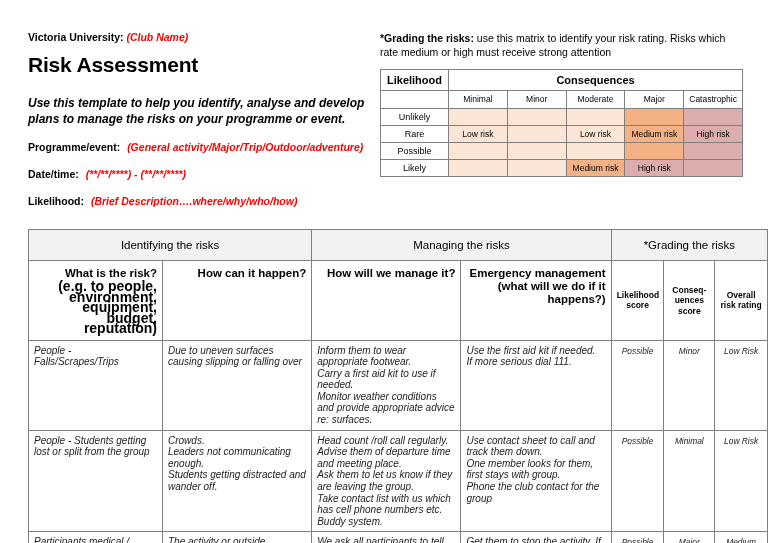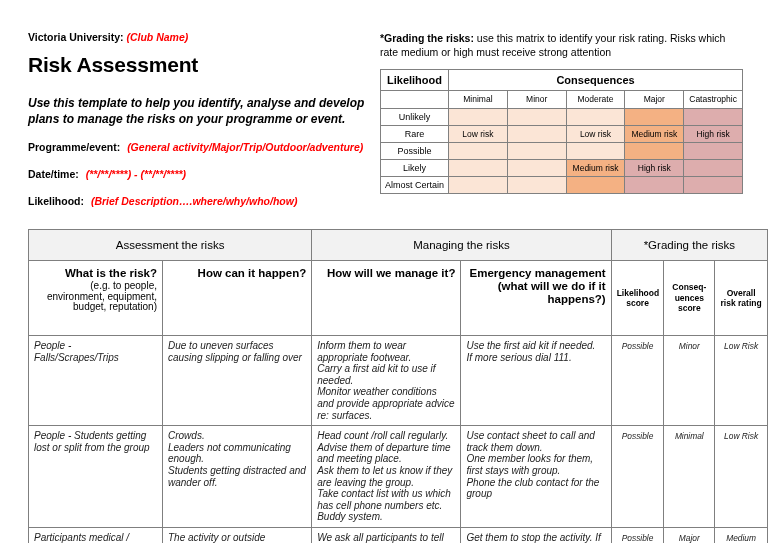--- a/index.html
+++ b/index.html
@@ -167,22 +167,22 @@
   }
   table.main th.sub.center {
     text-align: center;
     vertical-align: middle;
     font-size: 8.5px;
     line-height: 10.5px;
     font-weight: bold;
   }
   table.main th.sub .hint {
     display: block;
-    font-weight: normal;
-    font-size: 10px;
+    font-weight: bold;
+    font-size: 14px;
     line-height: 10.5px;
     margin-top: 1px;
   }
   table.main td.body {
     font-style: italic;
     font-size: 10px;
     line-height: 11.6px;
     color: #222;
   }
   table.main td.score {
@@ -292,46 +292,38 @@
               <td class="cell" style="background: rgb(221, 173, 173);"></td>
             </tr>
             <tr>
               <td class="lk-label">Likely</td>
               <td class="cell" style="background: rgb(251, 229, 214);"></td>
               <td class="cell" style="background: rgb(251, 229, 214);"></td>
               <td class="cell" style="background: rgb(244, 177, 131);">Medium risk</td>
               <td class="cell" style="background: rgb(221, 173, 173);">High risk</td>
               <td class="cell" style="background: rgb(221, 173, 173);"></td>
             </tr>
-            <tr>
-              <td class="lk-label">Almost Certain</td>
-              <td class="cell" style="background: rgb(251, 229, 214);"></td>
-              <td class="cell" style="background: rgb(251, 229, 214);"></td>
-              <td class="cell" style="background: rgb(244, 177, 131);"></td>
-              <td class="cell" style="background: rgb(221, 173, 173);"></td>
-              <td class="cell" style="background: rgb(221, 173, 173);"></td>
-            </tr>
           </tbody>
       </table>
     </div>
   </div>
 
   <table class="main">
     <colgroup>
       <col class="w-risk">
         <col class="w-cause">
         <col class="w-manage">
         <col class="w-emerg">
       <col class="w-score">
         <col class="w-score2">
         <col class="w-score3">
     </colgroup>
     <thead>
       <tr>
-        <th class="group" colspan="2">Assessment the risks</th>
+        <th class="group" colspan="2">Identifying the risks</th>
         <th class="group" colspan="2">Managing the risks</th>
         <th class="group" colspan="3">*Grading the risks</th>
       </tr>
       <tr>
         <th class="sub">
           <span>What is the risk?</span>
           <span class="hint">(e.g. to people, environment, equipment, budget, reputation)</span>
         </th>
         <th class="sub">How can it happen?</th>
         <th class="sub">How will we manage it?</th>

